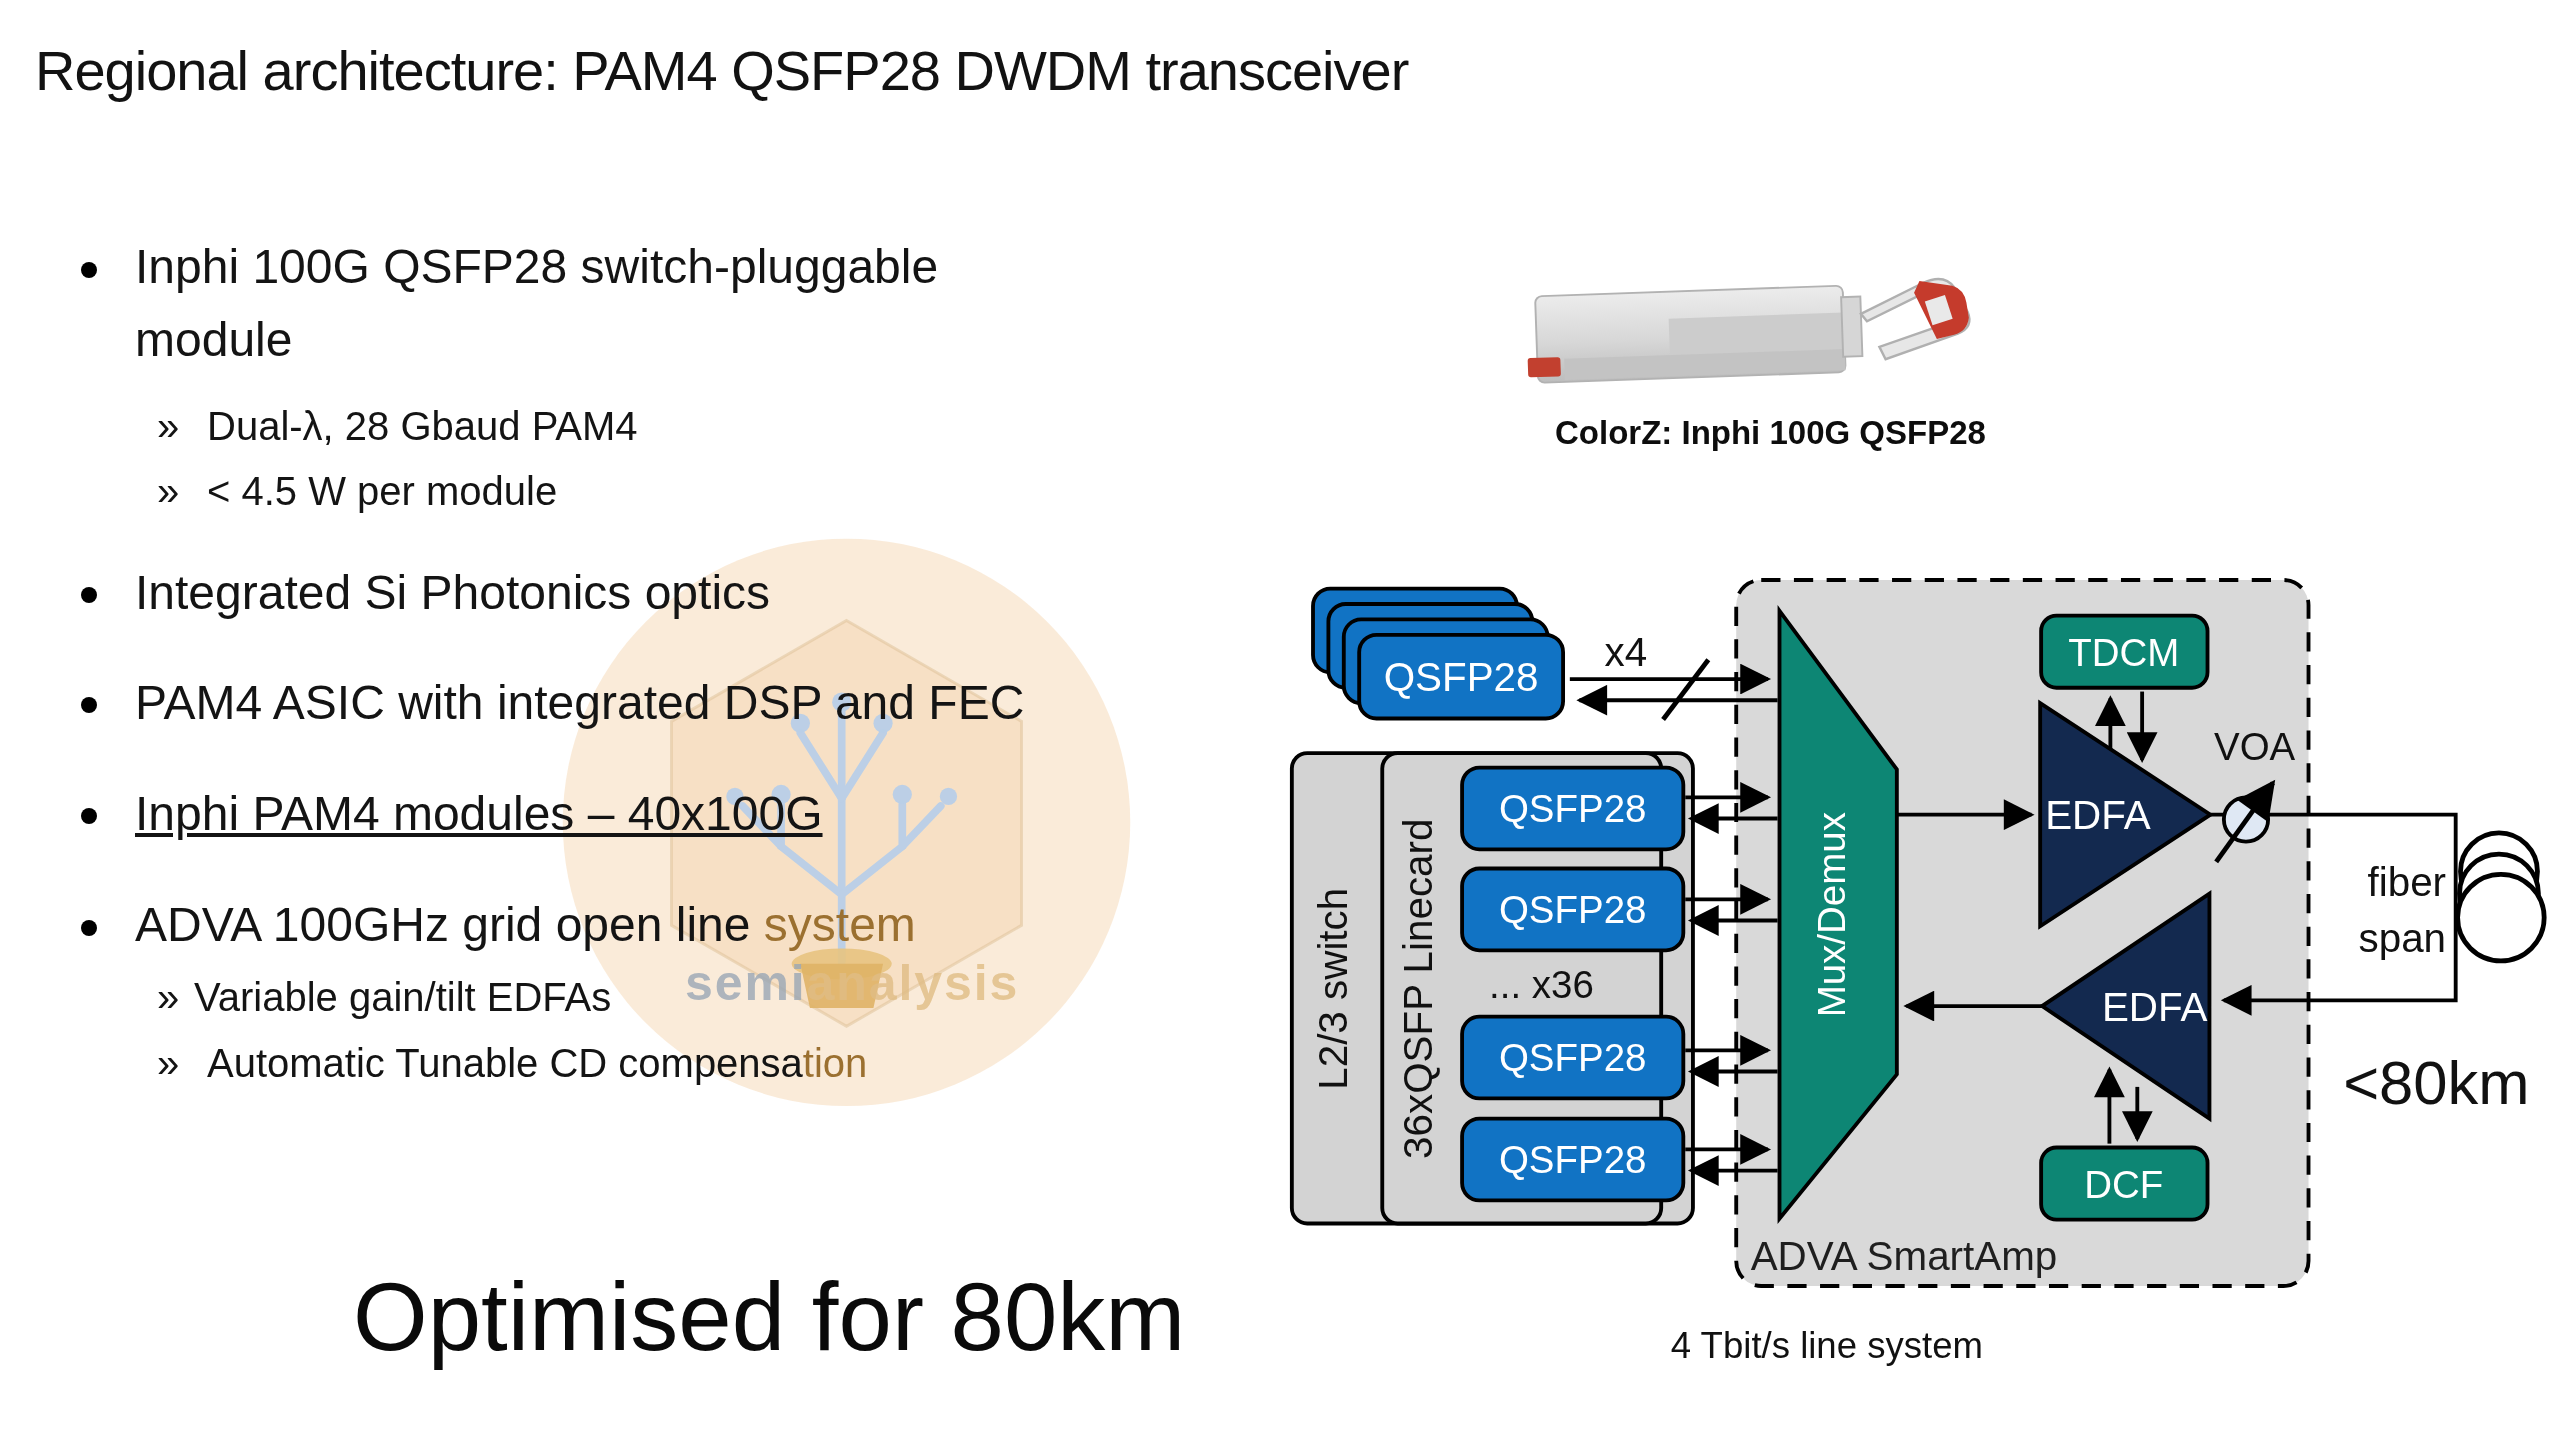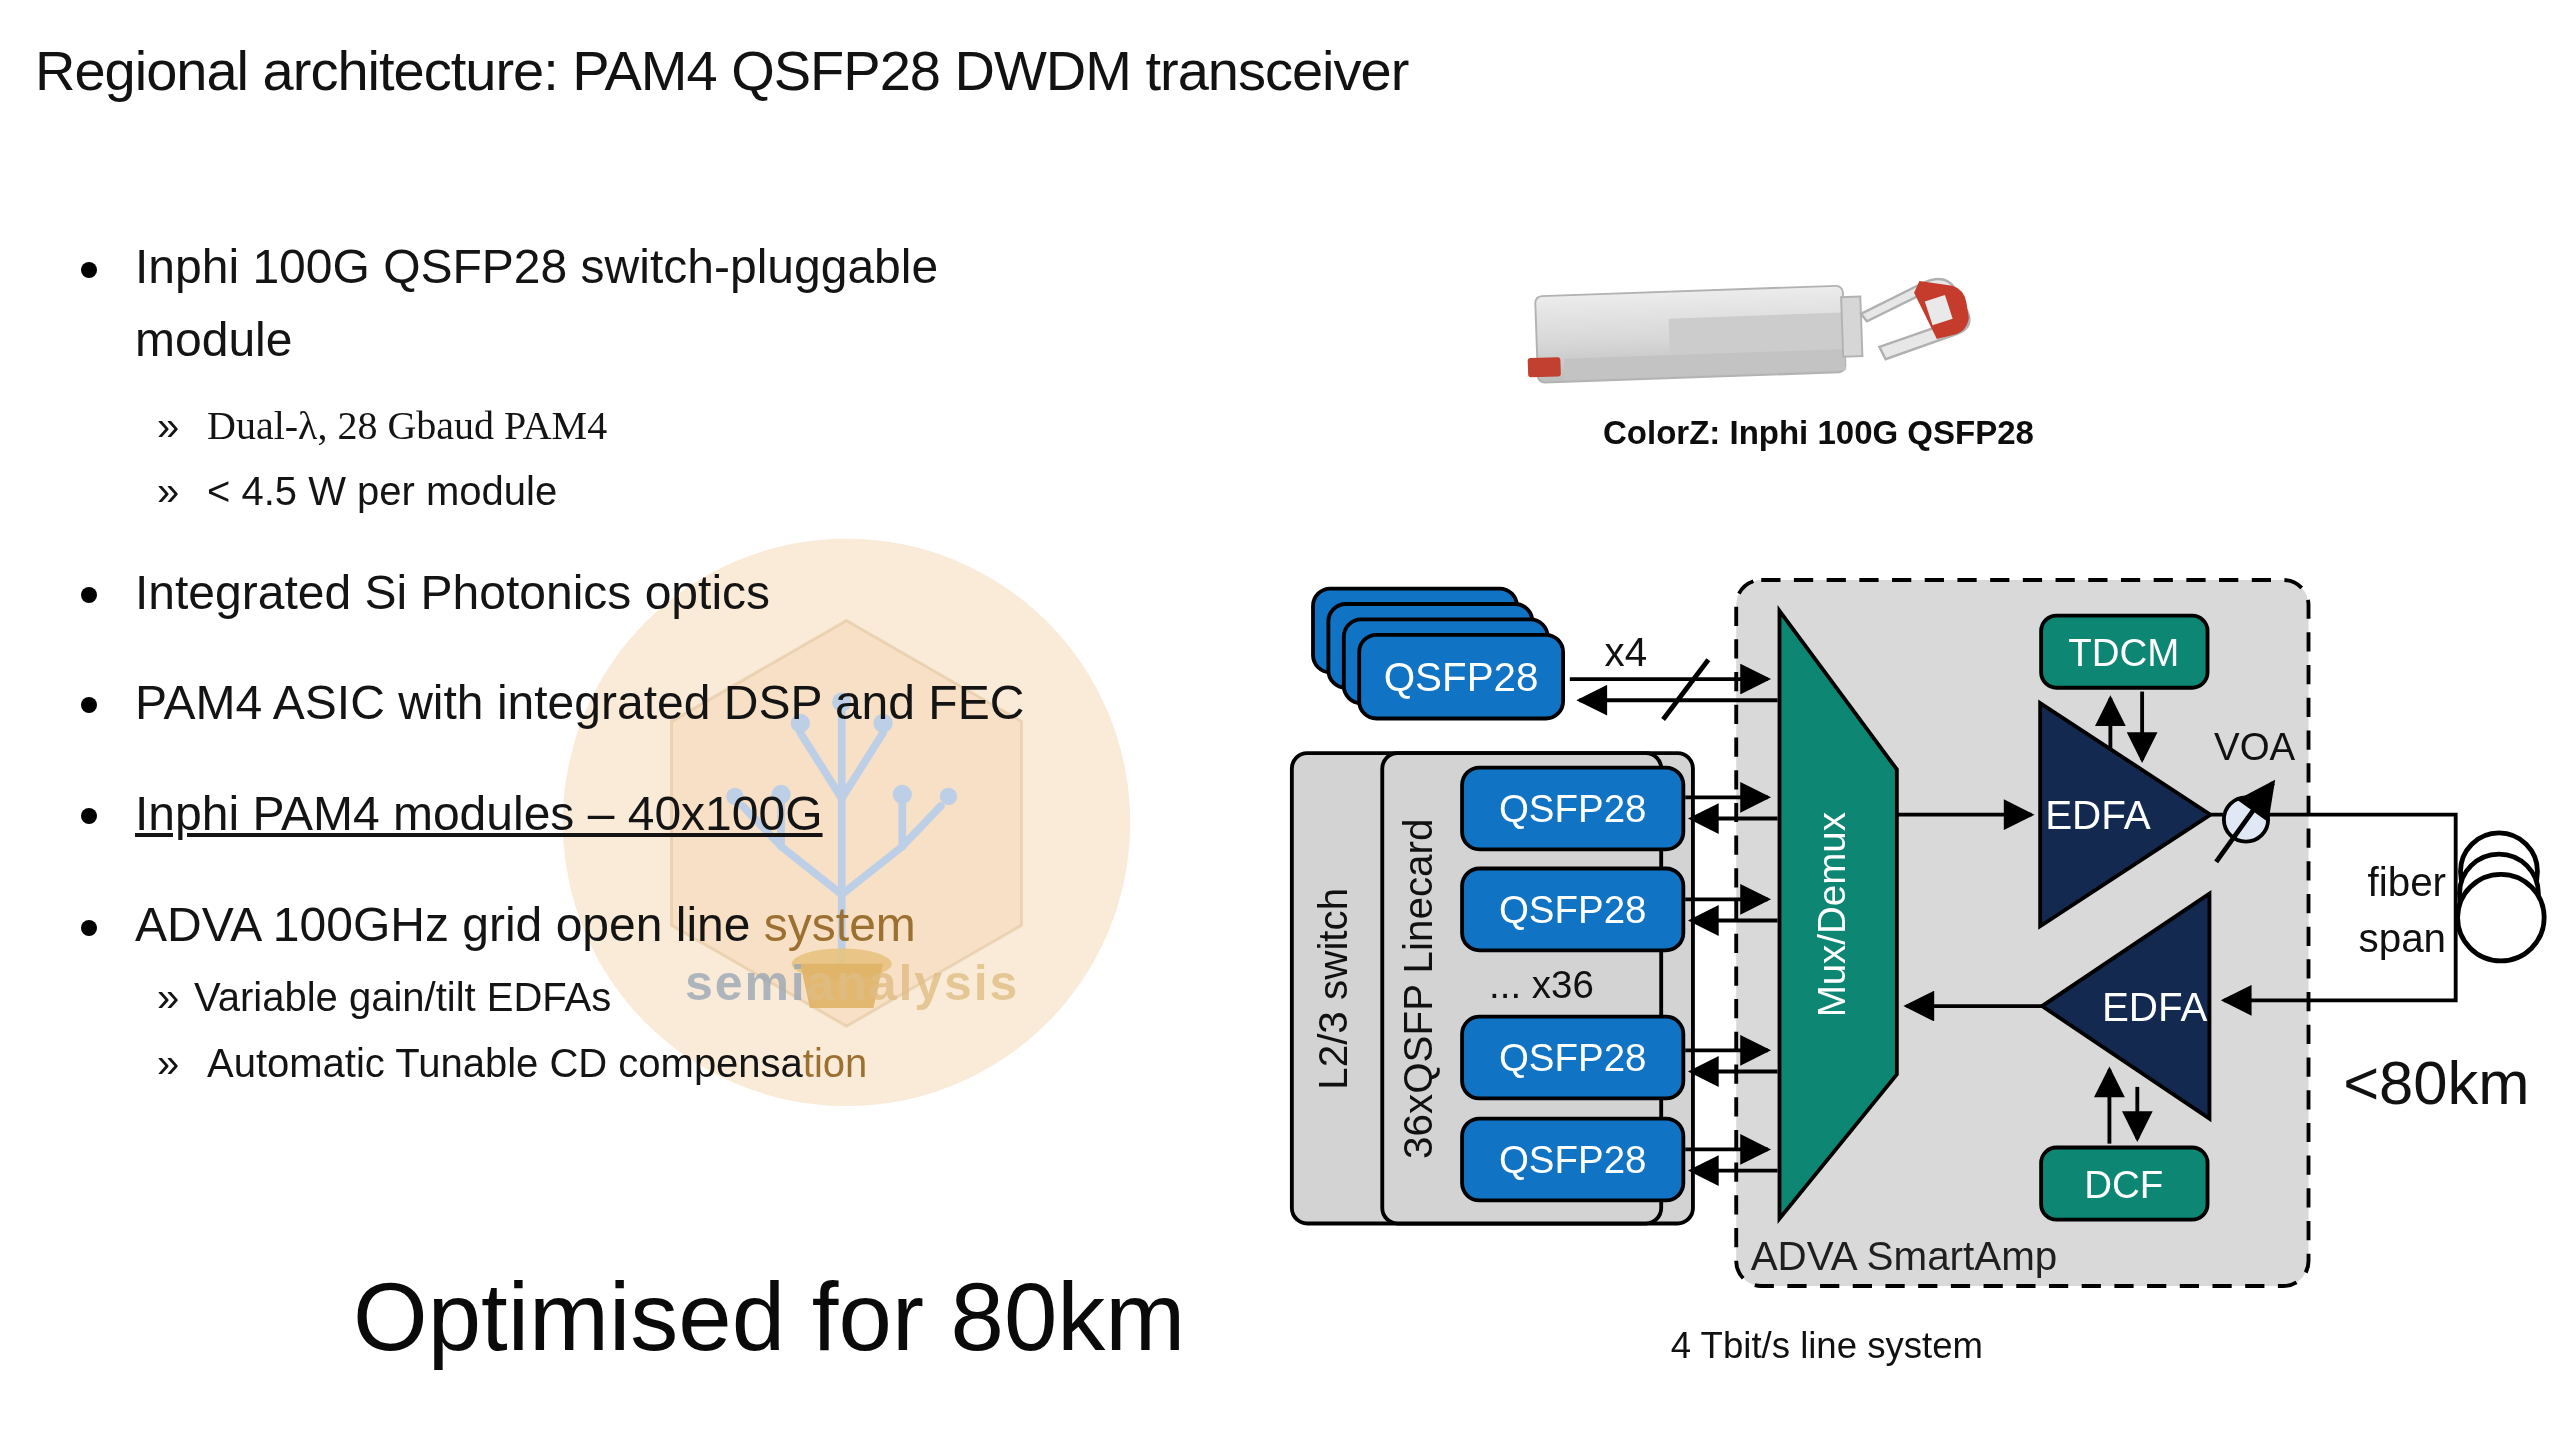--- a/index.html
+++ b/index.html
@@ -7,21 +7,21 @@
          font-family:"Liberation Sans",sans-serif;color:#111;}
   
   .title{position:absolute;left:35px;top:38px;font-size:56px;letter-spacing:-1px;color:#121212;white-space:nowrap;text-align:right;}
   
   .b{position:absolute;font-size:48px;line-height:1.12;color:#141414;white-space:nowrap;}
   .sub{position:absolute;font-size:40px;line-height:1.1;color:#141414;white-space:nowrap;}
   .submark{position:absolute;font-size:40px;color:#141414;}
   .dot{position:absolute;width:16.4px;height:16.4px;border-radius:50%;background:#000;}
   .hl{color:#9b7030;}
   .optimised{position:absolute;left:306px;top:1262px;font-size:96px;color:#0a0a0a;white-space:nowrap;margin-left:47px;}
-  .caption{position:absolute;left:1555px;top:414px;font-size:33px;font-weight:600;color:#0d0d0d;white-space:nowrap;margin-left:48px;}
+  .caption{position:absolute;left:1555px;top:414px;font-size:33px;font-weight:600;color:#0d0d0d;white-space:nowrap;}
   
   .wm-wrap{position:absolute;left:0;top:0;width:2069px;height:1437px;}
   .wm-text{position:absolute;left:685px;top:954px;font-size:50px;font-weight:bold;letter-spacing:1.9px;opacity:.8;white-space:nowrap;}
   .wm-gray{color:#9aa7b5;}
   .wm-gold{color:#e0bd85;}
   
   svg{position:absolute;left:0;top:0;}
   svg text{font-family:"Liberation Sans",sans-serif;}
   .tw{fill:#ffffff;}
   .tb{fill:#111111;}
@@ -60,21 +60,21 @@
     <div class="wm-text"><span class="wm-gray">semi</span><span class="wm-gold">analysis</span></div>
   </div>
 
   <div class="title">Regional architecture: PAM4 QSFP28 DWDM transceiver</div>
 
   <div class="dot" style="left:81px;top:262px;"></div>
   <div class="b" style="left:135px;top:240px;">Inphi 100G QSFP28 switch-pluggable</div>
   <div class="b" style="left:135px;top:313px;">module</div>
 
   <div class="submark" style="left:157px;top:404px;">»</div>
-  <div class="sub" style="left:207px;top:404px;font-family:Liberation Serif, serif;">Dual-λ, 28 Gbaud PAM4</div>
+  <div class="sub" style="left:207px;top:404px;">Dual-λ, 28 Gbaud PAM4</div>
   <div class="submark" style="left:157px;top:469px;">»</div>
   <div class="sub" style="left:207px;top:469px;">&lt; 4.5 W per module</div>
 
   <div class="dot" style="left:81px;top:587px;"></div>
   <div class="b" style="left:135px;top:566px;">Integrated Si Photonics optics</div>
 
   <div class="dot" style="left:81px;top:697px;"></div>
   <div class="b" style="left:135px;top:676px;">PAM4 ASIC with integrated DSP and FEC</div>
 
   <div class="dot" style="left:81px;top:808px;"></div>

